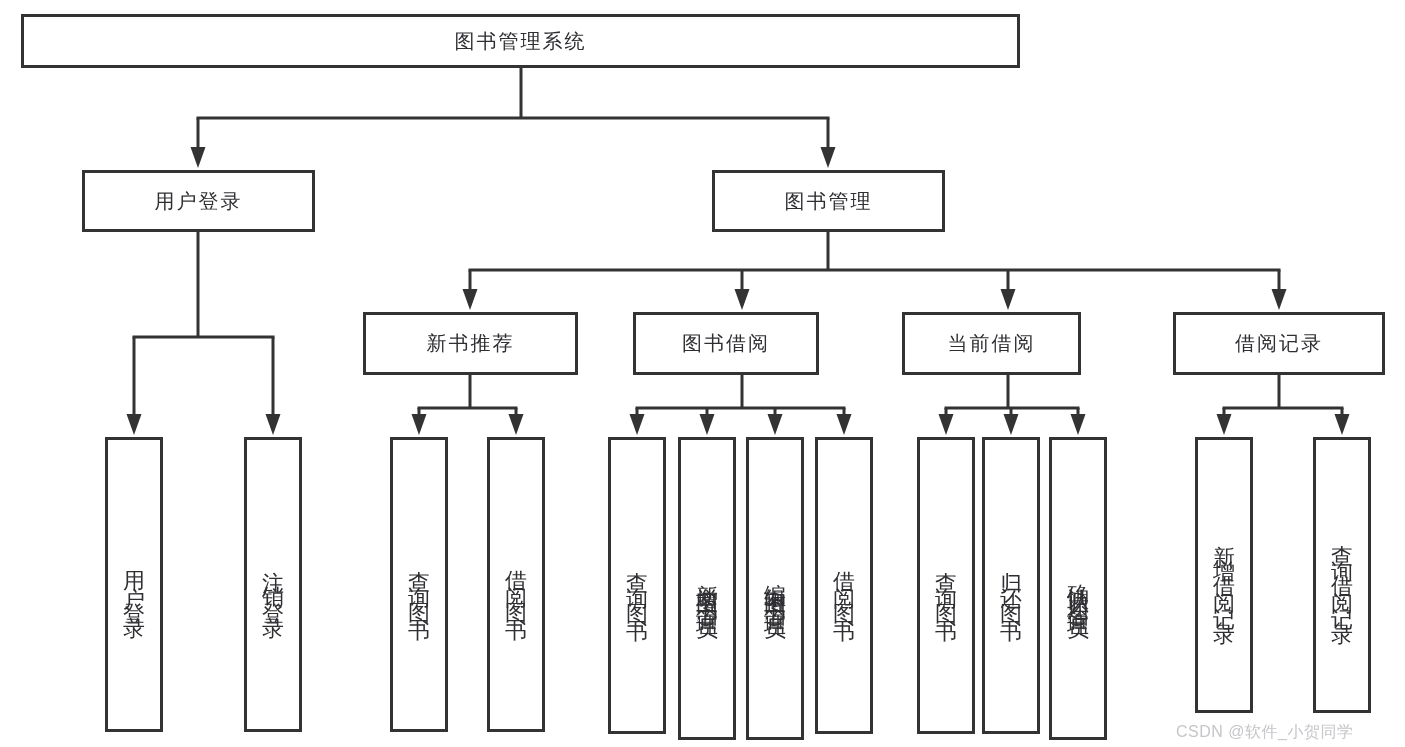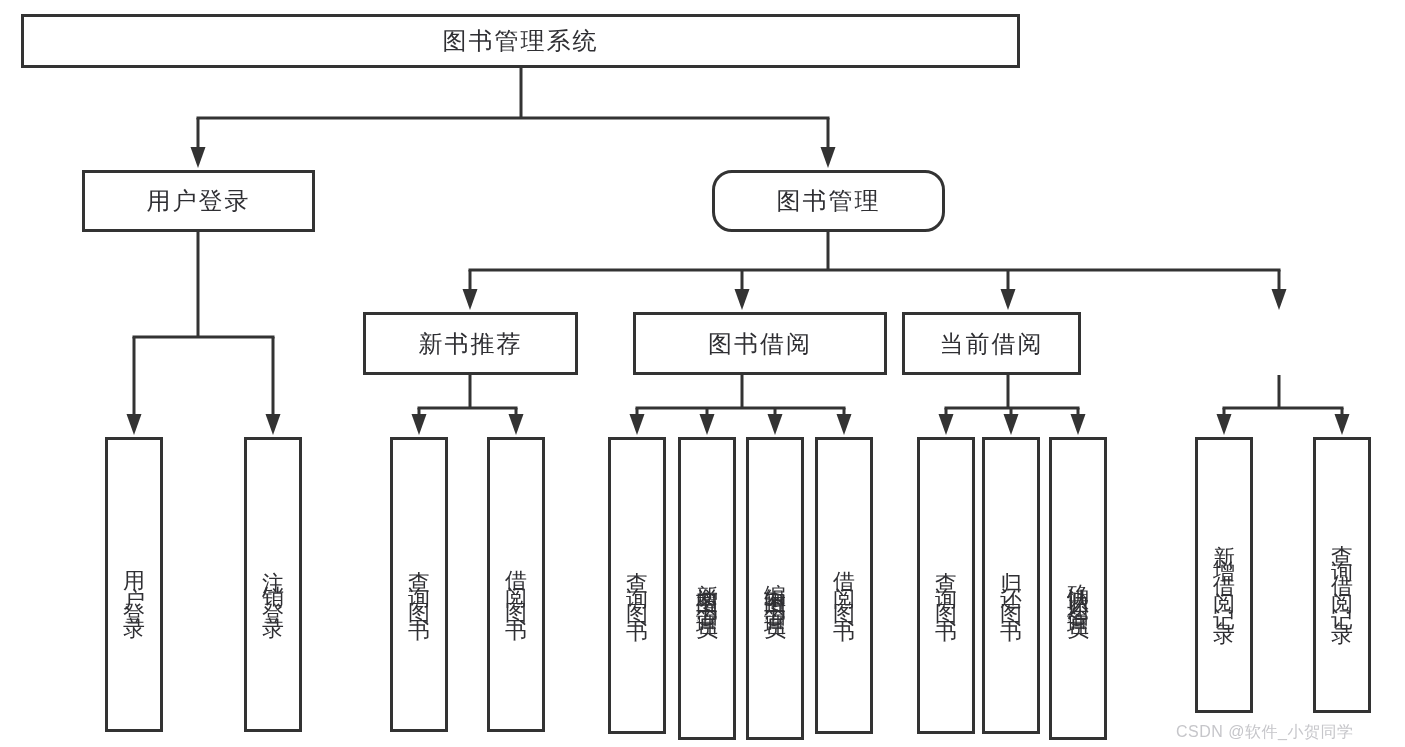--- a/index.html
+++ b/index.html
@@ -20,36 +20,36 @@
   .node{
     position:absolute;
     box-sizing:border-box;
     border:3px solid var(--line);
     background:#fff;
     display:flex;
     align-items:center;
     justify-content:center;
     color:var(--text);
   }
-  .hnode{font-size:24px;letter-spacing:2px;white-space:nowrap;}
+  .hnode{font-size:20px;letter-spacing:2px;white-space:nowrap;}
   .vnode{font-size:22px;}
   .vnode .vtext{
     writing-mode:vertical-rl;
     text-orientation:mixed;
     line-height:1;
     white-space:nowrap;
   }
   
   .n-root{left:21px;top:14px;width:999px;height:54px;}
   
   .n-l2a{left:82px;top:170px;width:233px;height:62px;}
-  .n-l2b{left:712px;top:170px;width:233px;height:62px;border-radius:20px;}
+  .n-l2b{left:712px;top:170px;width:233px;height:62px;}
   
   .n-l3a{left:363px;top:312px;width:215px;height:63px;text-align:center;}
-  .n-l3b{left:633px;top:312px;width:254px;height:63px;}
+  .n-l3b{left:633px;top:312px;width:186px;height:63px;}
   .n-l3c{left:902px;top:312px;width:179px;height:63px;}
   .n-l3d{left:1173px;top:312px;width:212px;height:63px;}
   
   .lf{width:58px;top:437px;}
   .g1a{left:105px;height:295px;} .g1b{left:244px;height:295px;}
   .g2a{left:390px;height:295px;} .g2b{left:487px;height:295px;}
   .g3a{left:608px;height:297px;} .g3b{left:678px;height:303px;}
   .g3c{left:746px;height:303px;} .g3d{left:815px;height:297px;}
   .g4a{left:917px;height:297px;} .g4b{left:982px;height:297px;}
   .g4c{left:1049px;height:303px;}
@@ -144,20 +144,23 @@
 
   <div class="node hnode n-l3a">
     <span>新书推荐</span>
   </div>
   <div class="node hnode n-l3b">
     <span>图书借阅</span>
   </div>
   <div class="node hnode n-l3c">
     <span>当前借阅</span>
   </div>
+  <div class="node hnode n-l3d">
+    <span>借阅记录</span>
+  </div>
 
   <div class="node vnode lf g1a">
     <span class="vtext" style="letter-spacing: 16px;">用户登录</span>
   </div>
   <div class="node vnode lf g1b">
     <span class="vtext" style="letter-spacing: 16px;">注销登录</span>
   </div>
 
   <div class="node vnode lf g2a">
     <span class="vtext" style="letter-spacing: 16px;">查询图书</span>

